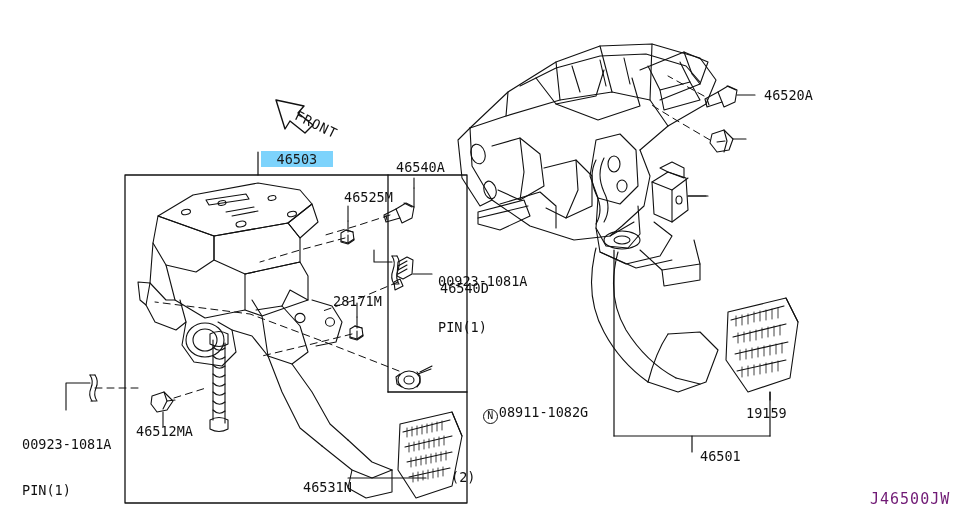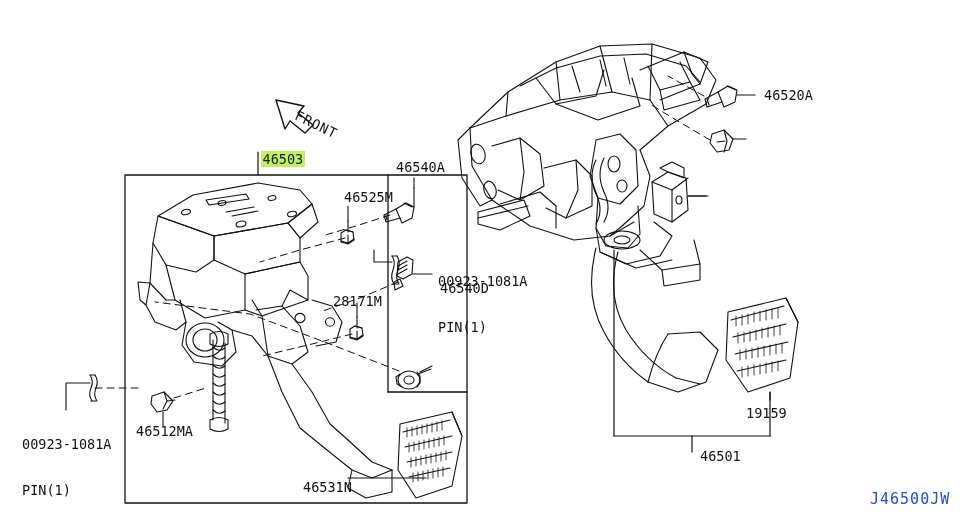--- a/index.html
+++ b/index.html
@@ -3,22 +3,22 @@
 <meta charset="utf-8">
 <style>
   html,body{margin:0;padding:0;background:#ffffff;}
   body{width:960px;height:518px;overflow:hidden;
        font-family:"DejaVu Sans Mono","Liberation Mono",monospace;}
   #sheet{position:relative;width:960px;height:518px;background:#fff;}
   svg.layer{position:absolute;left:0;top:0;width:960px;height:518px;}
   .lbl{position:absolute;font-family:"DejaVu Sans Mono","Liberation Mono",monospace;
        color:#111;white-space:pre;letter-spacing:0px;line-height:1.05;}
   .lbl.n{font-size:13.5px;}
-  .lbl.code{font-size:15px;letter-spacing:1px;color:#1d4ed8;}
-  .hl{background:#bef264;padding:0 2px;color:#1a1a1a;margin-top:28px;}
+  .lbl.code{font-size:15px;letter-spacing:1px;color:#701a75;}
+  .hl{background:#7dd3fc;padding:0 16px;color:#1a1a1a;margin-top:28px;}
   .nmark{display:inline-block;width:13px;height:13px;border:1.3px solid #111;
          border-radius:50%;text-align:center;line-height:12px;font-size:10px;
          vertical-align:-2px;margin-right:1px;}
   .two{line-height:1.12;}
 </style>
 </head>
 <body>
 
 <div id="sheet">
 
@@ -335,20 +335,26 @@
 
   <div class="lbl n two" style="left:22px;top:407px;">
     <div>00923-1081A</div>
     <div>PIN(1)</div>
   </div>
 
   <div class="lbl n" style="left:136px;top:424px;">46512MA</div>
 
   <div class="lbl n" style="left:303px;top:480px;">46531N</div>
 
+  <div class="lbl n two" style="left:434px;top:360px;">
+    <div>
+      <span class="nmark">N</span><span>08911-1082G</span>
+    </div>
+    <div style="margin-left:17px;">(2)</div>
+  </div>
 
   <div class="lbl n" style="left:764px;top:88px;">46520A</div>
 
 
 
   <div class="lbl n" style="left:746px;top:406px;">19159</div>
 
   <div class="lbl n" style="left:668px;top:449px;margin-left:32px;">46501</div>
 
   <div class="lbl code" style="left:870px;top:492px;">J46500JW</div>

